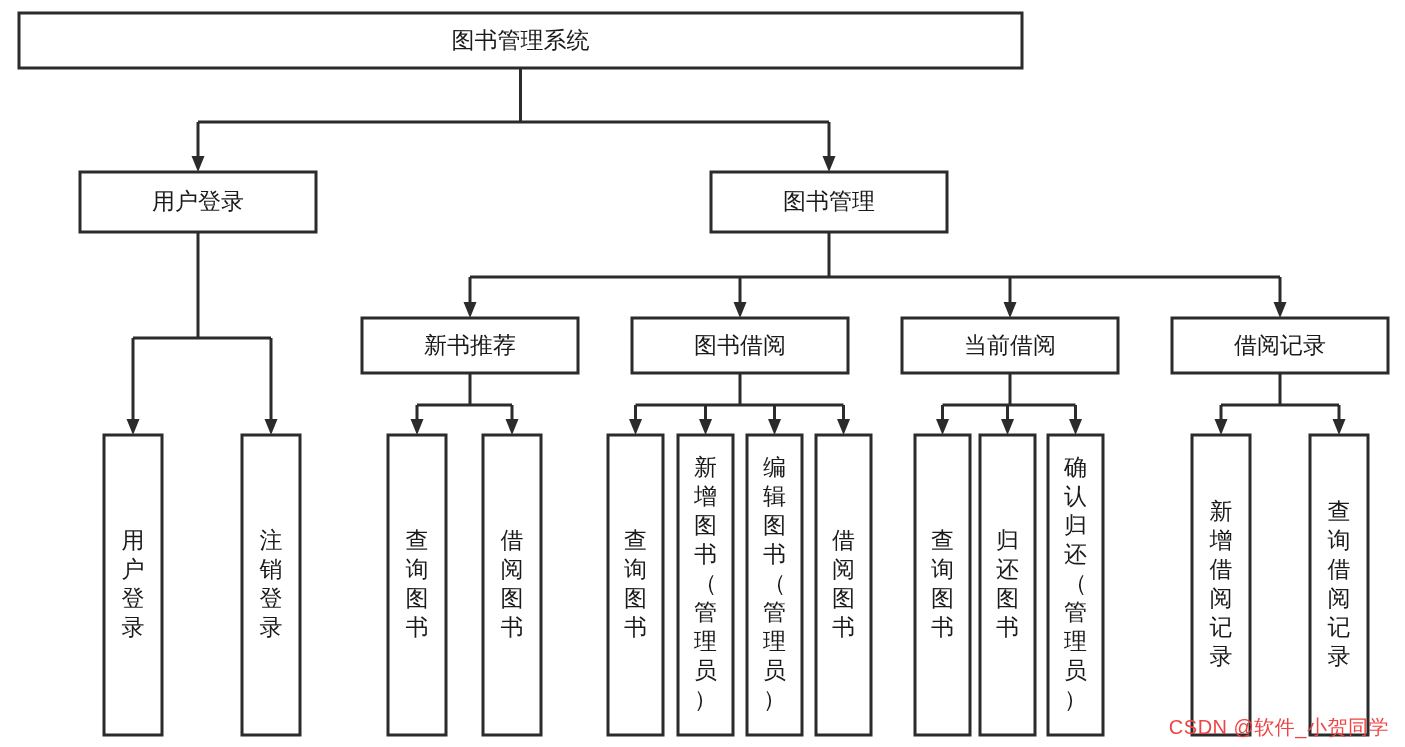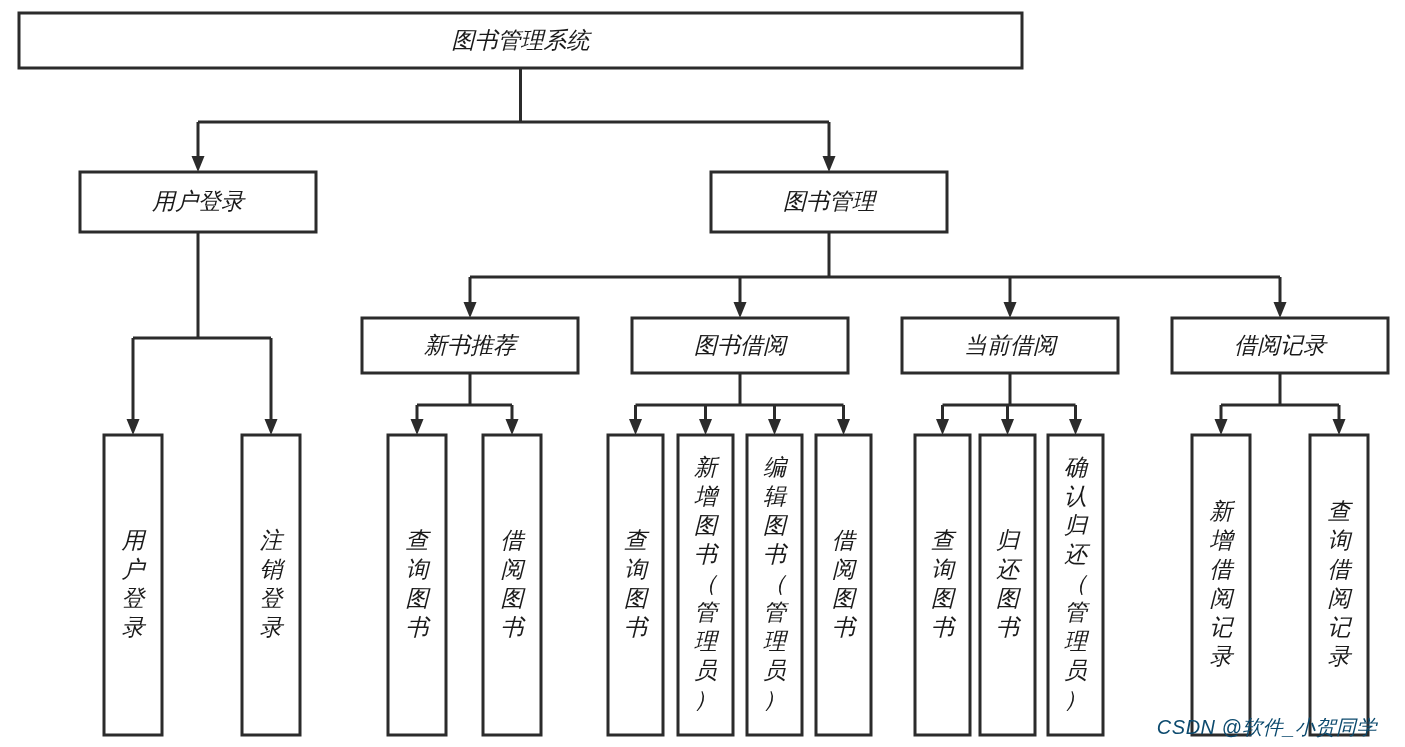--- a/index.html
+++ b/index.html
@@ -12,21 +12,20 @@
     width: 1405px;
     height: 747px;
     font-family: "Liberation Sans", "DejaVu Sans", sans-serif;
     overflow: hidden;
     position: relative;
   }
   #diagram-root {
     position: relative;
     width: 1405px;
     height: 747px;
-    font-style: italic;
   }
   svg#tree-svg {
     position: absolute;
     top: 0;
     left: 0;
     width: 1405px;
     height: 747px;
     display: block;
   }
   .node-box {
@@ -55,25 +54,25 @@
   .node-label-v {
     font-family: "Liberation Sans", "DejaVu Sans", sans-serif;
     font-size: 23px;
     fill: #1a1a1a;
     text-anchor: middle;
     dominant-baseline: middle;
     white-space: pre;
   }
   .watermark-text {
     position: absolute;
-    right: 28px;
+    right: 16px;
     bottom: 6px;
     font-family: "Liberation Sans", "DejaVu Sans", sans-serif;
     font-size: 20px;
-    color: #0c4a6e;
+    color: #ef4444;
     letter-spacing: 0.5px;
     white-space: nowrap;
     pointer-events: none;
   }
 </style>
 </head>
 <body>
 
 <div id="diagram-root">
   <svg id="tree-svg" viewBox="0 0 1405 747">

